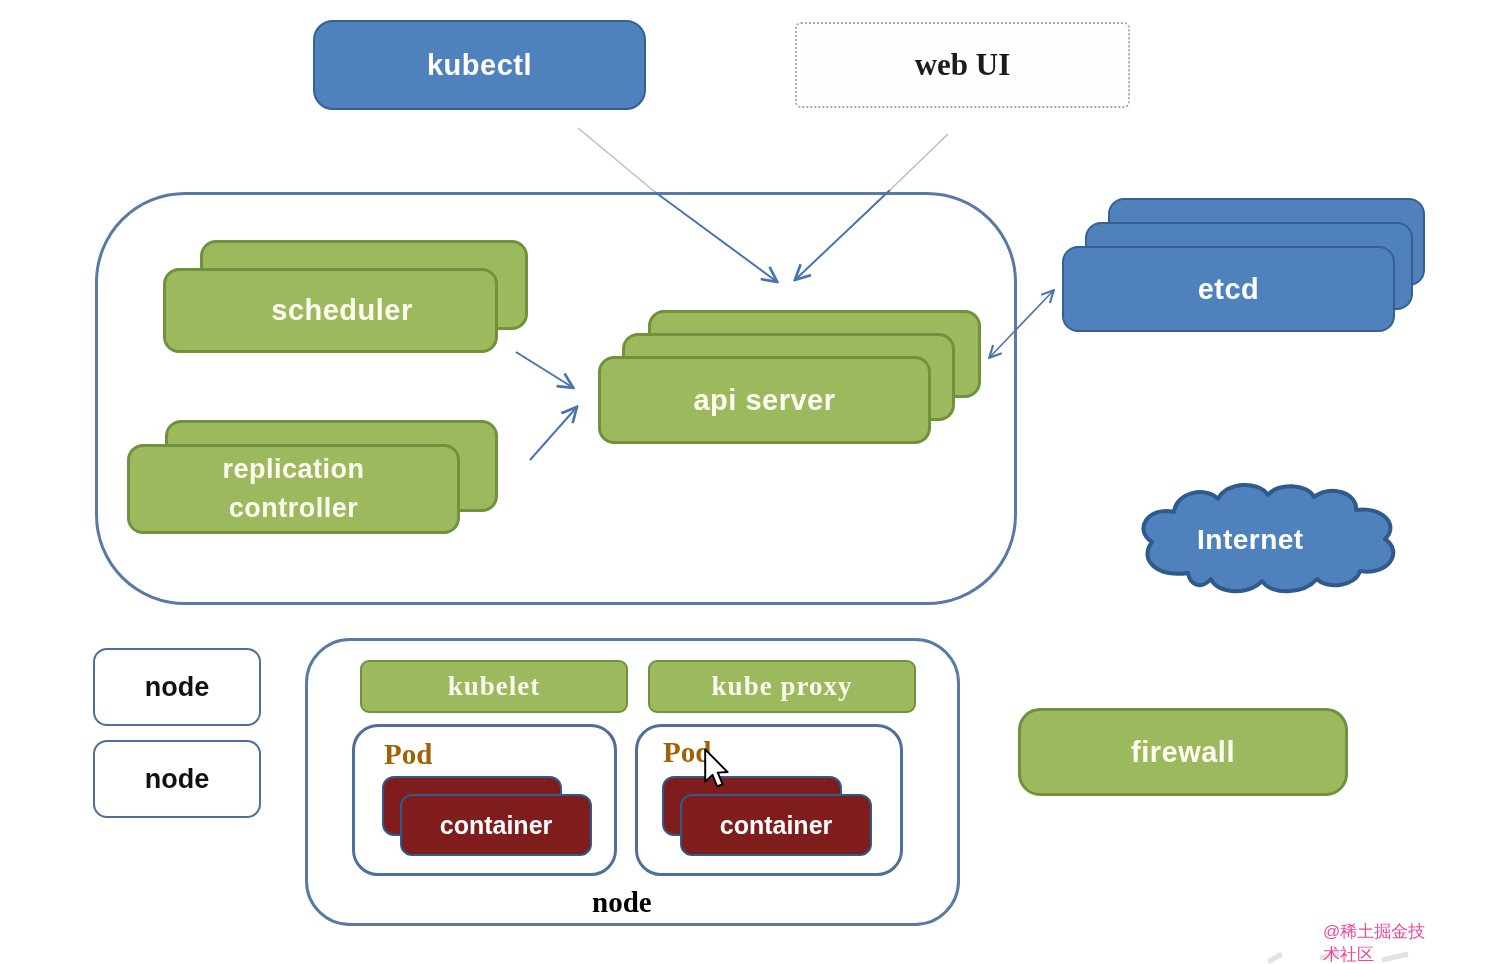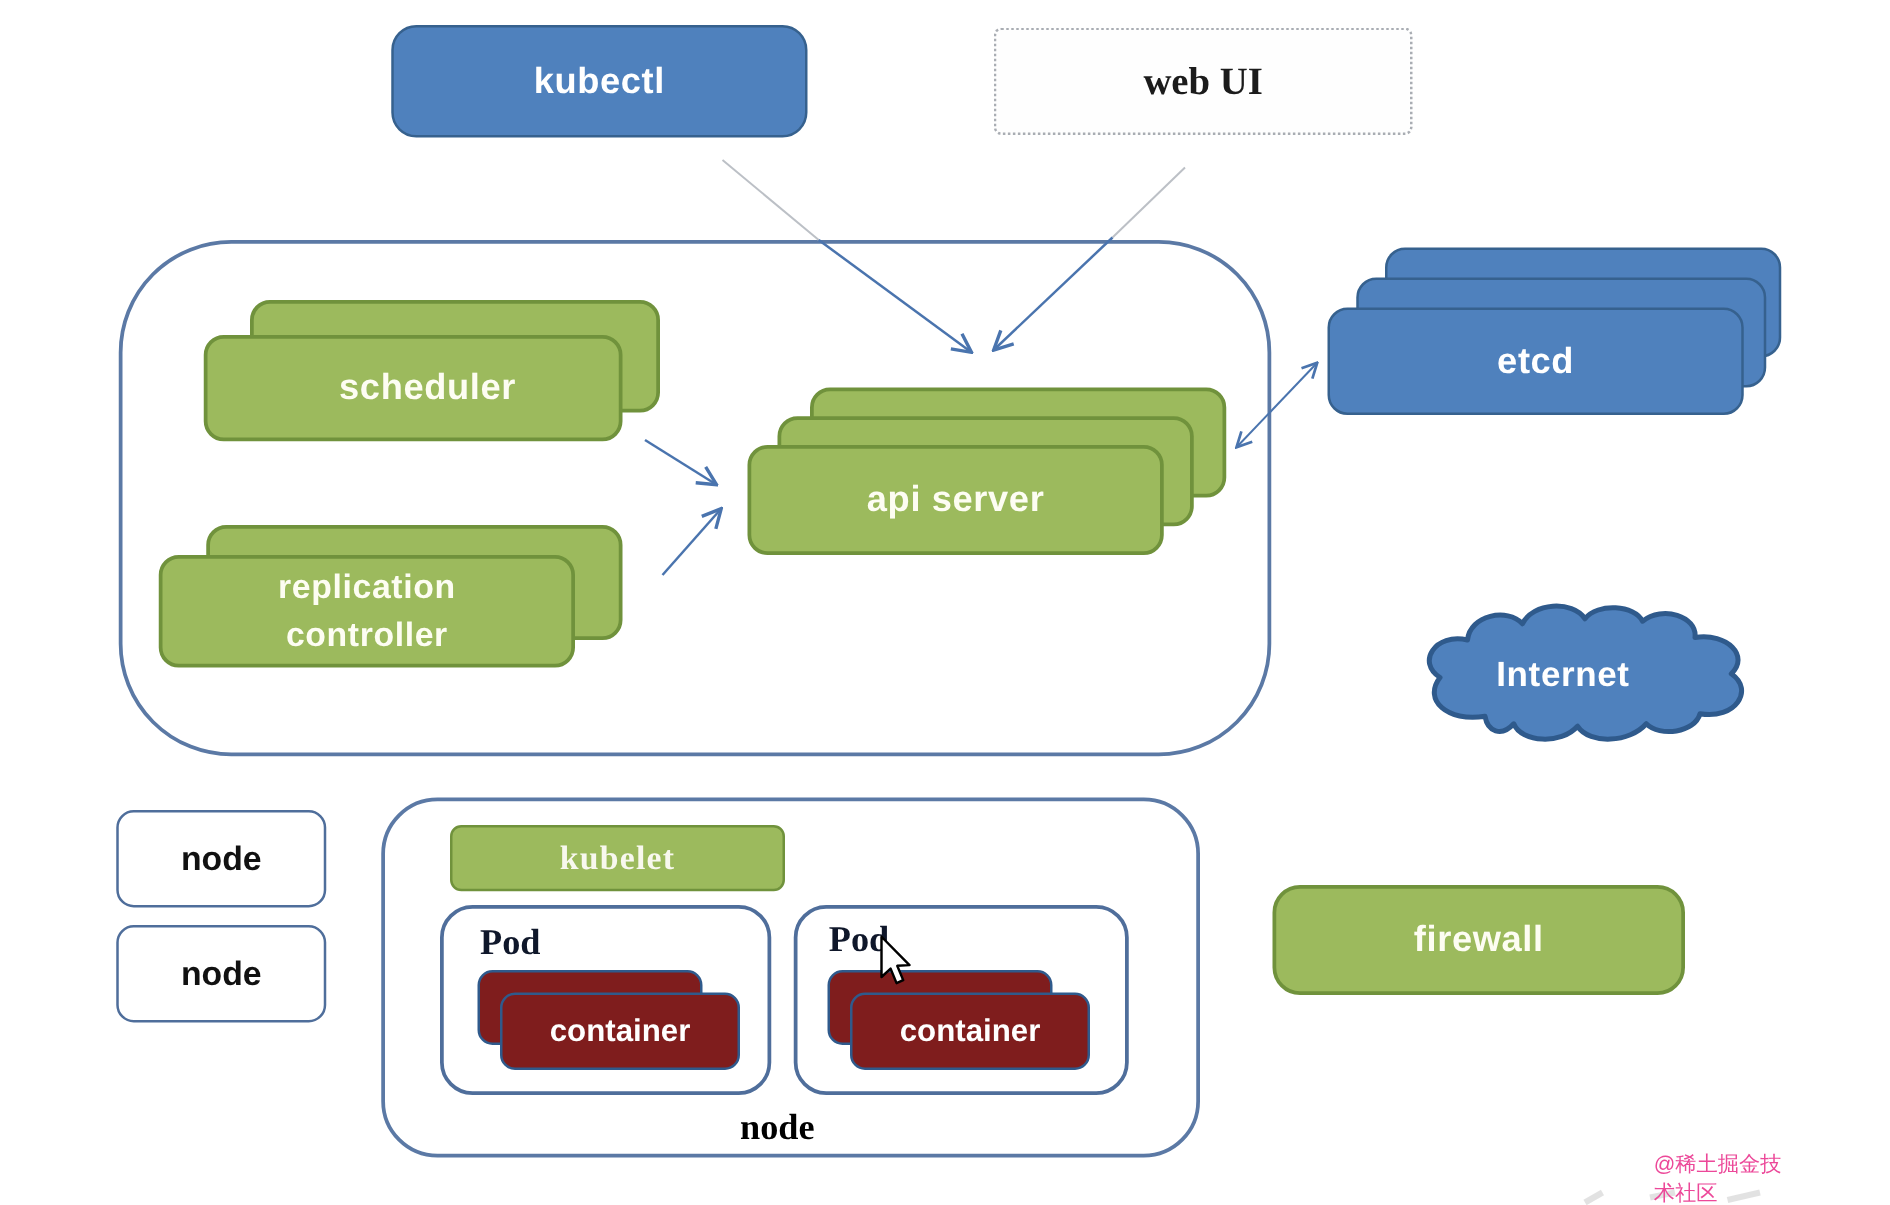--- a/index.html
+++ b/index.html
@@ -18,21 +18,21 @@
           font-family:"Liberation Serif",serif;font-weight:bold;font-size:31px;}
   
   .outline{border:3px solid #5b79a5;border-radius:90px;background:transparent;}
   .outline-node{border:3px solid #5b79a5;border-radius:45px;background:#ffffff;}
   .pod{border:3px solid #4f6e9b;border-radius:26px;background:#ffffff;}
   .small-node{background:#ffffff;border:2.5px solid #4f6e9b;border-radius:14px;color:#111111;
               font-weight:bold;font-size:27px;}
   .serif-green{border-radius:9px;border:2.5px solid #70923c;background:#9cba5d;color:#f8f8ee;
                font-family:"Liberation Serif",serif;font-weight:bold;font-size:27px;letter-spacing:1px;}
   .pod-label{position:absolute;font-family:"Liberation Serif",serif;font-weight:bold;
-             font-size:29px;color:#0f172a;}
+             font-size:29px;color:#a16207;}
   .node-bottom-label{position:absolute;font-family:"Liberation Serif",serif;font-weight:bold;
              font-size:29px;color:#000000;}
   .container-box{position:absolute;box-sizing:border-box;background:#7f1d1d;border:2.5px solid #2f5a8c;
              border-radius:12px;display:flex;align-items:center;justify-content:center;
              color:#ffffff;font-weight:bold;font-size:25px;}
   .two-line{flex-direction:column;line-height:1.45;}
   svg.overlay{position:absolute;left:0;top:0;pointer-events:none;}
   .watermark{position:absolute;color:#ec4899;font-size:17px;font-family:"Liberation Sans",sans-serif;}
   .cloud-text{position:absolute;color:#ffffff;font-weight:bold;font-size:28px;letter-spacing:.5px;}
 </style>
@@ -96,20 +96,23 @@
   </div>
   <div class="box small-node" style="left:93px;top:740px;width:168px;height:78px;">
     <span>node</span>
   </div>
 
   <div class="box outline-node" style="left:305px;top:638px;width:655px;height:288px;"></div>
 
   <div class="box serif-green" style="left:360px;top:660px;width:268px;height:53px;">
     <span>kubelet</span>
   </div>
+  <div class="box serif-green" style="left:648px;top:660px;width:268px;height:53px;">
+    <span>kube proxy</span>
+  </div>
 
   <div class="box pod" style="left:352px;top:724px;width:265px;height:152px;"></div>
   <span class="pod-label" style="left:384px;top:738px;">Pod</span>
   <div class="container-box" style="left:382px;top:776px;width:180px;height:60px;"></div>
   <div class="container-box" style="left:400px;top:794px;width:192px;height:62px;">
     <span>container</span>
   </div>
 
   <div class="box pod" style="left:635px;top:724px;width:268px;height:152px;"></div>
   <span class="pod-label" style="left:663px;top:736px;">Pod</span>

